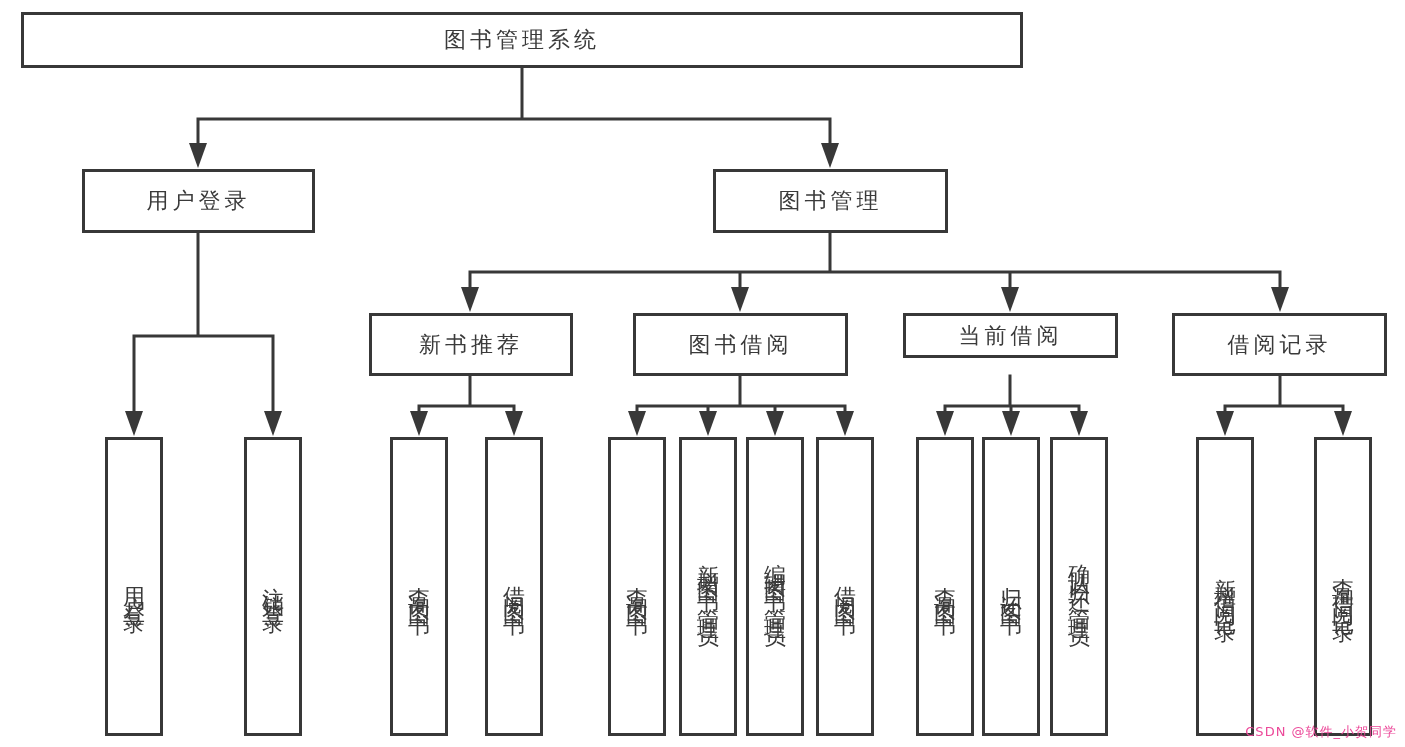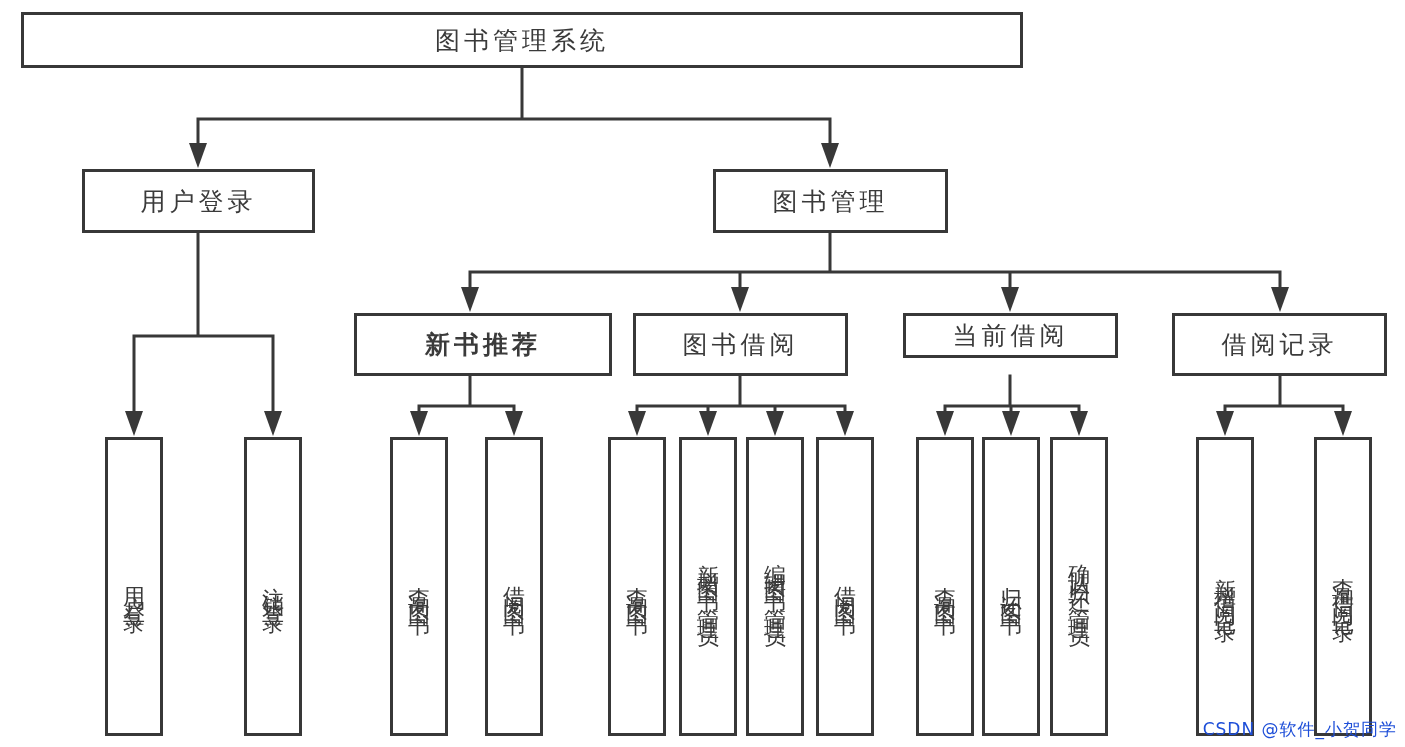--- a/index.html
+++ b/index.html
@@ -22,21 +22,21 @@
     box-sizing: border-box;
     border: 3px solid #383838;
     background: #ffffff;
     display: flex;
     align-items: center;
     justify-content: center;
     color: #3a3a3a;
     z-index: 2;
   }
   .hbox {
-    font-size: 25px;
+    font-size: 22px;
     letter-spacing: 4px;
     white-space: nowrap;
   }
   .vbox {
     top: 437px;
     height: 299px;
     width: 58px;
   }
   .vtext {
     writing-mode: vertical-rl;
@@ -44,23 +44,23 @@
     font-size: 22px;
     line-height: 1;
     letter-spacing: 9px;
     color: #3a3a3a;
     white-space: nowrap;
   }
   .watermark {
     position: absolute;
     right: 8px;
     bottom: 6px;
-    font-size: 17px;
+    font-size: 13px;
     letter-spacing: 1px;
-    color: #1d4ed8;
+    color: #ec4899;
     z-index: 3;
     white-space: nowrap;
   }
 </style>
 </head>
 <body>
 
 <div class="canvas">
 
   <svg class="connectors" viewBox="0 0 1405 747" xmlns="http://www.w3.org/2000/svg">
@@ -104,21 +104,21 @@
     <span>图书管理系统</span>
   </div>
 
   <div class="box hbox" style="left:82px; top:169px; width:233px; height:64px;">
     <span>用户登录</span>
   </div>
   <div class="box hbox" style="left:713px; top:169px; width:235px; height:64px;">
     <span>图书管理</span>
   </div>
 
-  <div class="box hbox" style="left:354px; top:313px; width:258px; height:63px;font-weight:bold;">
+  <div class="box hbox" style="left:369px; top:313px; width:204px; height:63px;">
     <span>新书推荐</span>
   </div>
   <div class="box hbox" style="left:633px; top:313px; width:215px; height:63px;align-items:center;">
     <span>图书借阅</span>
   </div>
   <div class="box hbox" style="left:903px; top:313px; width:215px; height:45px;">
     <span>当前借阅</span>
   </div>
   <div class="box hbox" style="left:1172px; top:313px; width:215px; height:63px;">
     <span>借阅记录</span>

